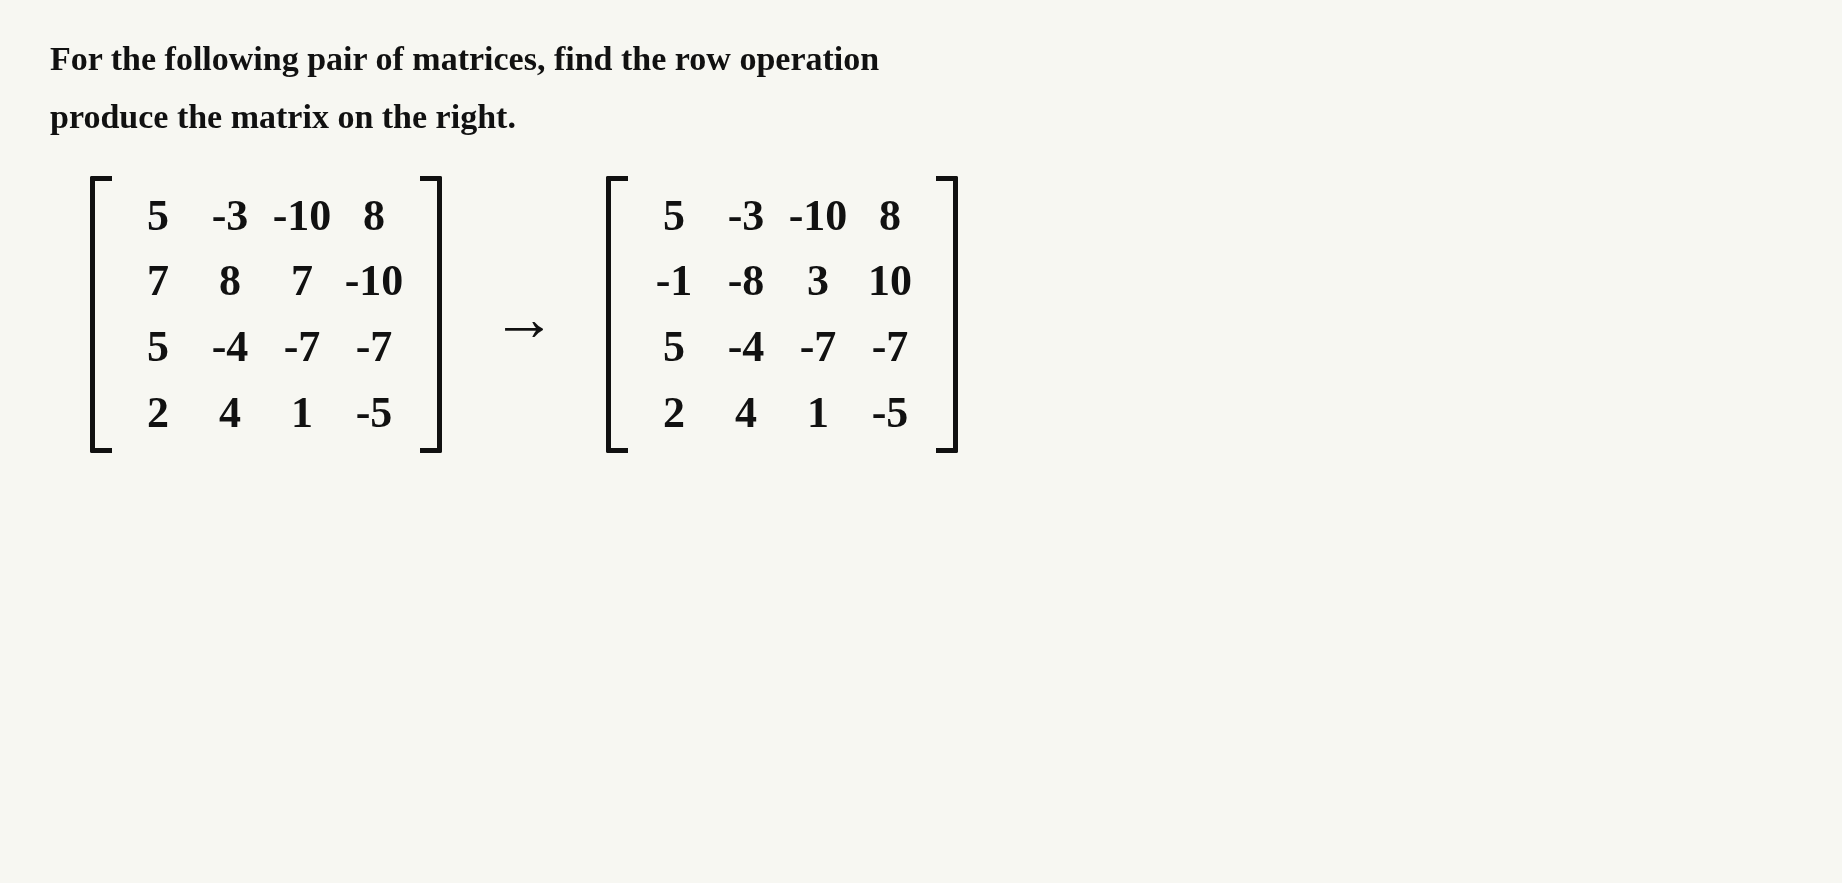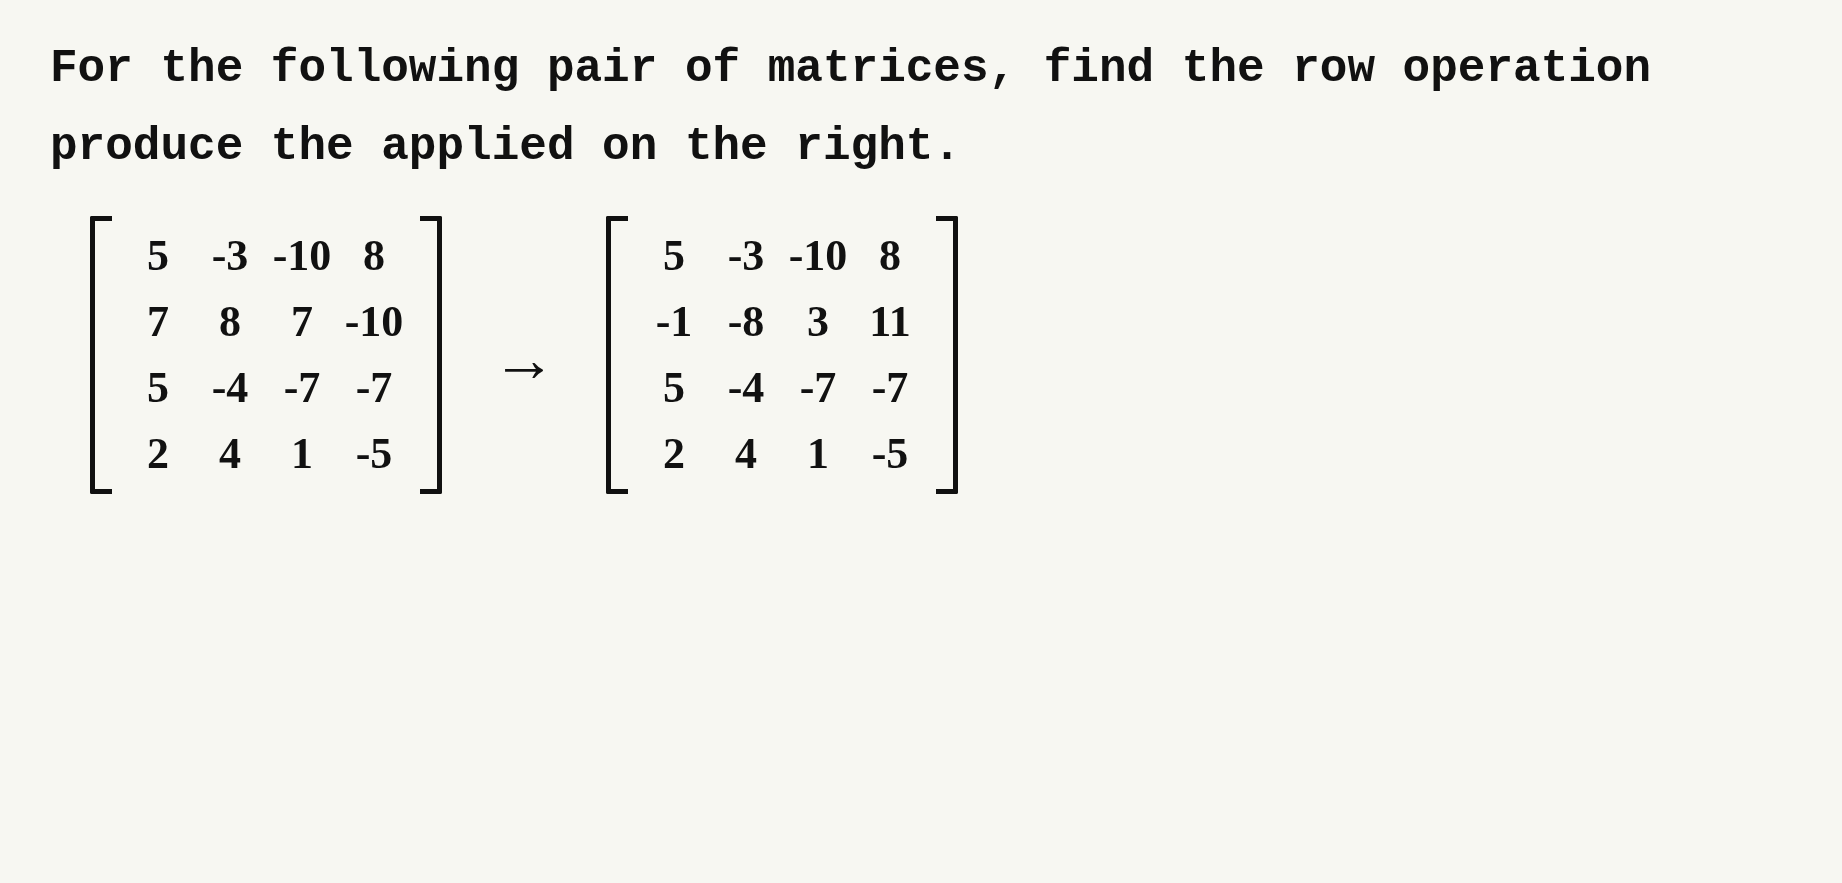--- a/index.html
+++ b/index.html
@@ -84,35 +84,35 @@
 
     .matrix-inner {
       display: flex;
       flex-direction: column;
       justify-content: center;
       padding: 8px 0;
       gap: 2px;
     }
 
     .problem-line {
-      font-family: Liberation Mono, monospace;
-      font-size: 46px;
+      font-family: Liberation Serif, serif;
+      font-size: 34px;
       font-weight: bold;
       color: #111;
       line-height: 1.7;
     }
   </style>
 </head>
 <body>
 
 <div class="page">
 
   <div>
     <div class="problem-line">For the following pair of matrices, find the row operation</div>
-    <div class="problem-line">produce the applied on the right.</div>
+    <div class="problem-line">produce the matrix on the right.</div>
   </div>
 
   <div class="matrices-row">
 
     <div class="bracket-wrap">
       <div class="left-bracket"></div>
       <div class="matrix-inner">
         <div class="matrix-row">
           <span class="matrix-cell">5</span>
           <span class="matrix-cell">-3</span>
@@ -149,21 +149,21 @@
         <div class="matrix-row">
           <span class="matrix-cell">5</span>
           <span class="matrix-cell">-3</span>
           <span class="matrix-cell">-10</span>
           <span class="matrix-cell">8</span>
         </div>
         <div class="matrix-row">
           <span class="matrix-cell">-1</span>
           <span class="matrix-cell">-8</span>
           <span class="matrix-cell">3</span>
-          <span class="matrix-cell">11</span>
+          <span class="matrix-cell">10</span>
         </div>
         <div class="matrix-row">
           <span class="matrix-cell">5</span>
           <span class="matrix-cell">-4</span>
           <span class="matrix-cell">-7</span>
           <span class="matrix-cell">-7</span>
         </div>
         <div class="matrix-row">
           <span class="matrix-cell">2</span>
           <span class="matrix-cell">4</span>

